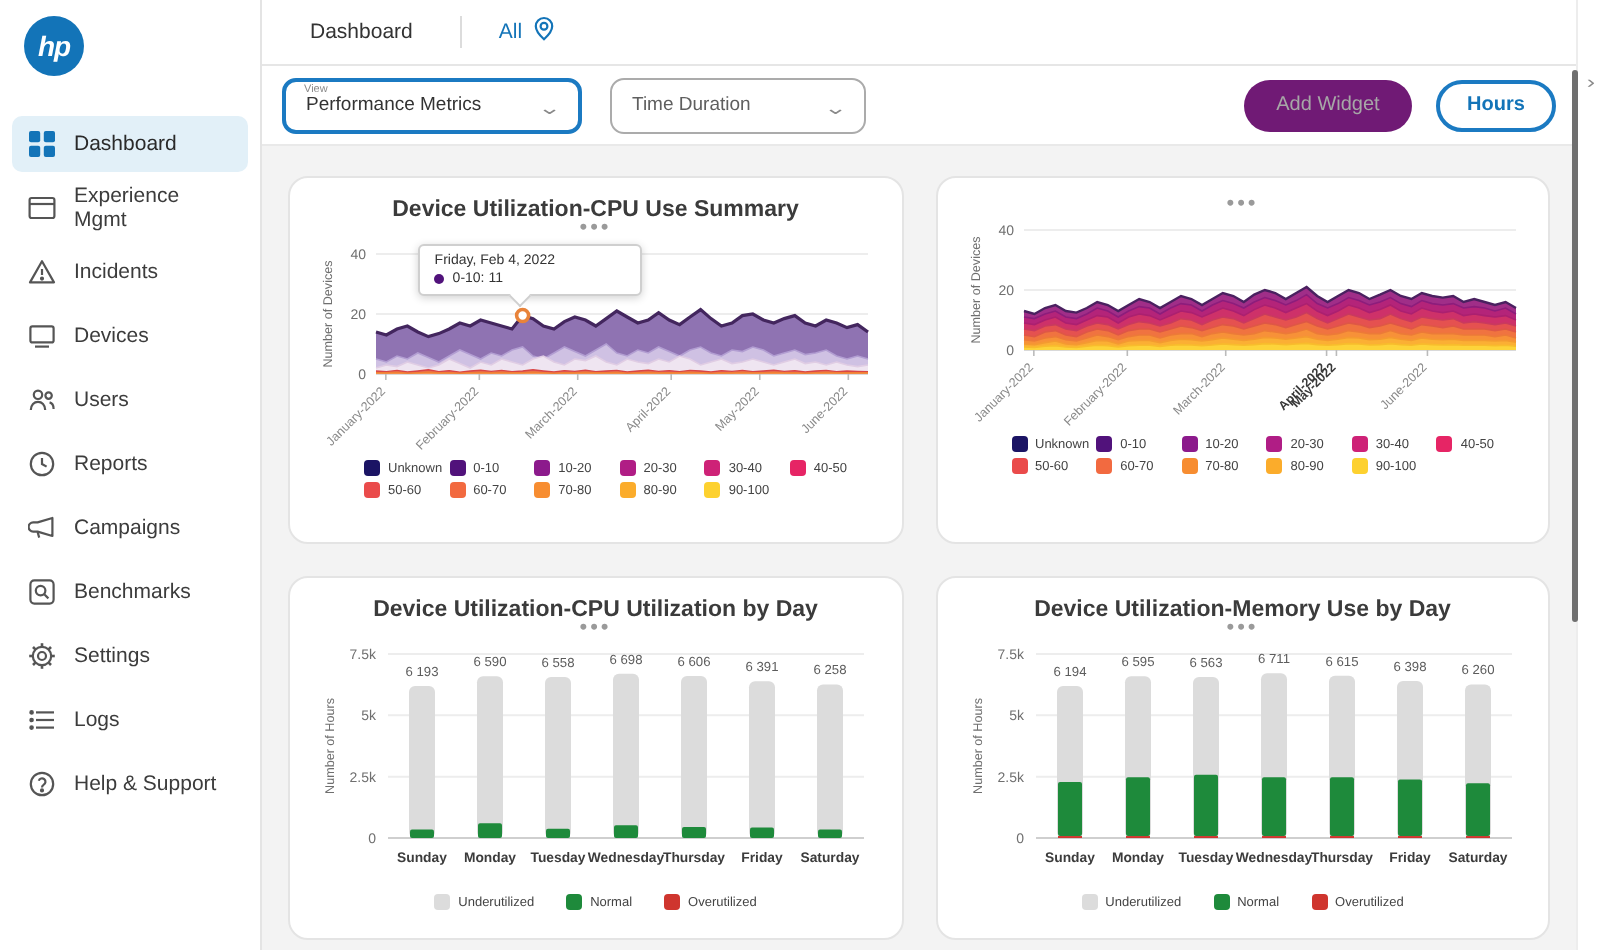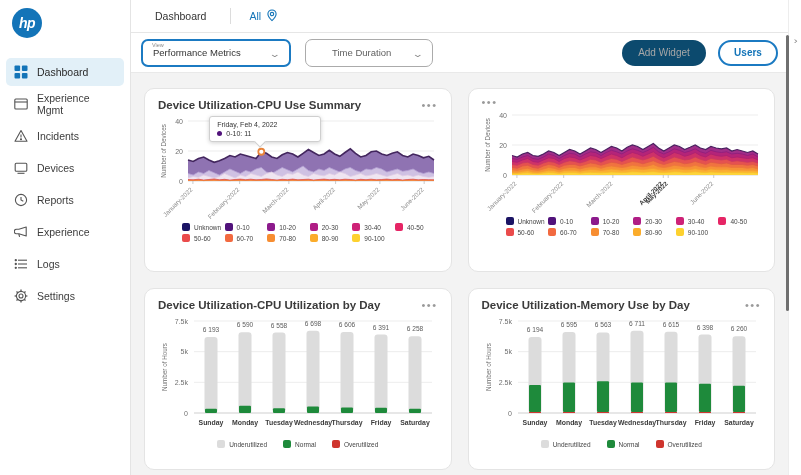--- a/index.html
+++ b/index.html
@@ -31,37 +31,37 @@
 
   
   .filterbar { position:absolute; left:131px; top:33px; right:13px; height:40px; background:#fff;
     border-bottom:1px solid #e9e9e9; display:flex; align-items:center; padding:0 10px; z-index:2; }
   .select { position:relative; height:28px; border-radius:7px; display:flex; align-items:center;
     justify-content:space-between; padding:0 10px; background:#fff; cursor:pointer; }
   .select.primary { width:150px; border:2px solid #1b7ac2; margin-right:14px; }
   .select.secondary { width:128px; border:1px solid #ababab; }
   .float-label { position:absolute; top:1px; left:9px; font-size:5.5px; color:#8a8a8a; }
   .sel-value { font-size:9.5px; color:#333; margin-top:0; }
-  .select.secondary .sel-value { color:#5f5f5f; margin-top:0;margin-left:16px; }
+  .select.secondary .sel-value { color:#5f5f5f; margin-top:0; }
   .chev { color:#8a8a8a; font-size:9px; transform:scaleX(1.6); margin-top:2px; }
   .filler { flex:1; }
   .btn { height:26px; border-radius:14px; font-size:10px; display:flex; align-items:center;
     justify-content:center; }
-  .btn.disabled { background:#0c4a6e; color:#a7a7a7; width:84px; margin-right:12px; border:none; }
+  .btn.disabled { background:#701a75; color:#a7a7a7; width:84px; margin-right:12px; border:none; }
   .btn.edit { background:#fff; color:#1374b8; font-weight:bold; border:2px solid #1b7ac2;
     width:60px; cursor:pointer; }
 
   
   .main { position:absolute; left:131px; top:73px; right:13px; bottom:0; background:#f3f3f3;
     padding:15px 13px; overflow:hidden; }
   .grid { display:grid; grid-template-columns:1fr 1fr; grid-template-rows:184px 182px;
     gap:16px; }
   .card { background:#fff; border:1px solid #e4e4e4; border-radius:10px; padding:10px 13px 8px;
     position:relative; overflow:hidden; }
-  .card-head { display:flex; justify-content:space-between; align-items:center; }
+  .card-head { display:flex; justify-content:space-between; align-items:center;flex-direction:column; }
   .card-title { font-size:11.5px; font-weight:bold; color:#3b3b3b; }
   .dots { color:#9a9a9a; font-size:11px; letter-spacing:1.5px; cursor:pointer; line-height:6px; }
   .chart-wrap { position:relative; margin-top:2px; }
 
   
   .legend-sum { display:grid; grid-template-columns:repeat(6,1fr); row-gap:3px;
     margin:0 0 0 24px; }
   .leg-item { display:flex; align-items:center; gap:4px; font-size:6.5px; color:#444; }
   .leg-sw { width:8px; height:8px; border-radius:2px; flex:0 0 8px; }
   .legend-bar { display:flex; justify-content:center; gap:16px; margin-top:1px; }
@@ -129,66 +129,97 @@
             <svg viewBox="0 0 14 14" fill="none" stroke="#555" stroke-width="1.1">
               <rect x="1.2" y="2.2" width="11.6" height="8" rx="1"></rect>
               <line x1="3.5" y1="12.3" x2="10.5" y2="12.3"></line>
             </svg>
           </span>
           <span>Devices</span>
         </div>
         <div class="nav-item">
           <span class="ni">
             <svg viewBox="0 0 14 14" fill="none" stroke="#555" stroke-width="1.1">
+              <circle cx="5" cy="4.4" r="2.1"></circle>
+              <path d="M1.4 12 c0-2.6 1.7-4.1 3.6-4.1 s3.6 1.5 3.6 4.1"></path>
+              <circle cx="10.3" cy="4.8" r="1.6"></circle>
+              <path d="M10.8 8.2 c1.4 0.4 2 1.8 2 3.3"></path>
+            </svg>
+          </span>
+          <span>Users</span>
+        </div>
+        <div class="nav-item">
+          <span class="ni">
+            <svg viewBox="0 0 14 14" fill="none" stroke="#555" stroke-width="1.1">
               <circle cx="7" cy="7" r="5.6"></circle>
               <path d="M7 4 V7 L9.3 8.3"></path>
             </svg>
           </span>
           <span>Reports</span>
         </div>
         <div class="nav-item">
           <span class="ni">
             <svg viewBox="0 0 14 14" fill="none" stroke="#555" stroke-width="1.1">
               <path d="M12.2 2 V11 L4.8 8.8 H2.6 a1.8 1.8 0 0 1 0 -4.6 H4.8 Z" stroke-linejoin="round"></path>
               <path d="M4.8 9 l0.8 2.8"></path>
             </svg>
           </span>
-          <span>Experience</span>
-        </div>
-        <div class="nav-item">
-          <span class="ni">
-            <svg viewBox="0 0 14 14" fill="none" stroke="#555" stroke-width="1.1">
-              <circle cx="1.8" cy="3.2" r="0.6" fill="#555"></circle>
-              <line x1="4" y1="3.2" x2="13" y2="3.2"></line>
-              <circle cx="1.8" cy="7" r="0.6" fill="#555"></circle>
-              <line x1="4" y1="7" x2="13" y2="7"></line>
-              <circle cx="1.8" cy="10.8" r="0.6" fill="#555"></circle>
-              <line x1="4" y1="10.8" x2="13" y2="10.8"></line>
-            </svg>
-          </span>
-          <span>Logs</span>
+          <span>Campaigns</span>
+        </div>
+        <div class="nav-item">
+          <span class="ni">
+            <svg viewBox="0 0 14 14" fill="none" stroke="#555" stroke-width="1.1">
+              <rect x="1.2" y="1.2" width="11.6" height="11.6" rx="2"></rect>
+              <circle cx="6.3" cy="6.3" r="2.4"></circle>
+              <line x1="8.1" y1="8.1" x2="10.2" y2="10.2"></line>
+            </svg>
+          </span>
+          <span>Benchmarks</span>
         </div>
         <div class="nav-item">
           <span class="ni">
             <svg viewBox="0 0 14 14" fill="none" stroke="#555" stroke-width="1.1">
               <circle cx="7" cy="7" r="2"></circle>
               <circle cx="7" cy="7" r="4.6"></circle>
               <g stroke-width="1.3">
                 <line x1="7" y1="0.6" x2="7" y2="2.4"></line>
                 <line x1="7" y1="11.6" x2="7" y2="13.4"></line>
                 <line x1="0.6" y1="7" x2="2.4" y2="7"></line>
                 <line x1="11.6" y1="7" x2="13.4" y2="7"></line>
                 <line x1="2.5" y1="2.5" x2="3.8" y2="3.8"></line>
                 <line x1="10.2" y1="10.2" x2="11.5" y2="11.5"></line>
                 <line x1="2.5" y1="11.5" x2="3.8" y2="10.2"></line>
                 <line x1="10.2" y1="3.8" x2="11.5" y2="2.5"></line>
               </g>
             </svg>
           </span>
           <span>Settings</span>
+        </div>
+        <div class="nav-item">
+          <span class="ni">
+            <svg viewBox="0 0 14 14" fill="none" stroke="#555" stroke-width="1.1">
+              <circle cx="1.8" cy="3.2" r="0.6" fill="#555"></circle>
+              <line x1="4" y1="3.2" x2="13" y2="3.2"></line>
+              <circle cx="1.8" cy="7" r="0.6" fill="#555"></circle>
+              <line x1="4" y1="7" x2="13" y2="7"></line>
+              <circle cx="1.8" cy="10.8" r="0.6" fill="#555"></circle>
+              <line x1="4" y1="10.8" x2="13" y2="10.8"></line>
+            </svg>
+          </span>
+          <span>Logs</span>
+        </div>
+        <div class="nav-item">
+          <span class="ni">
+            <svg viewBox="0 0 14 14" fill="none" stroke="#555" stroke-width="1.1">
+              <circle cx="7" cy="7" r="5.6"></circle>
+              <path d="M5.4 5.4 a1.7 1.7 0 1 1 2.4 2 c-0.6 0.4 -0.8 0.7 -0.8 1.3"></path>
+              <circle cx="7" cy="10.2" r="0.5" fill="#555"></circle>
+            </svg>
+          </span>
+          <span>Help &amp; Support</span>
         </div>
       </div>
   </div>
 
   <div class="topbar">
     <div class="tab">Dashboard</div>
     <div class="vsep"></div>
     <div class="scope">
       <span>All</span>
       <span>
@@ -205,21 +236,21 @@
       <span class="float-label">View</span>
       <span class="sel-value">Performance Metrics</span>
       <span class="chev">⌄</span>
     </div>
     <div class="select secondary">
       <span class="sel-value">Time Duration</span>
       <span class="chev">⌄</span>
     </div>
     <div class="filler"></div>
     <div class="btn disabled">Add Widget</div>
-    <div class="btn edit">Users</div>
+    <div class="btn edit">Hours</div>
   </div>
 
   <div class="main">
     <div class="grid">
 
       <div class="card">
         <div class="card-head">
           <div class="card-title">Device Utilization-CPU Use Summary</div>
           <div class="dots">•••</div>
         </div>

